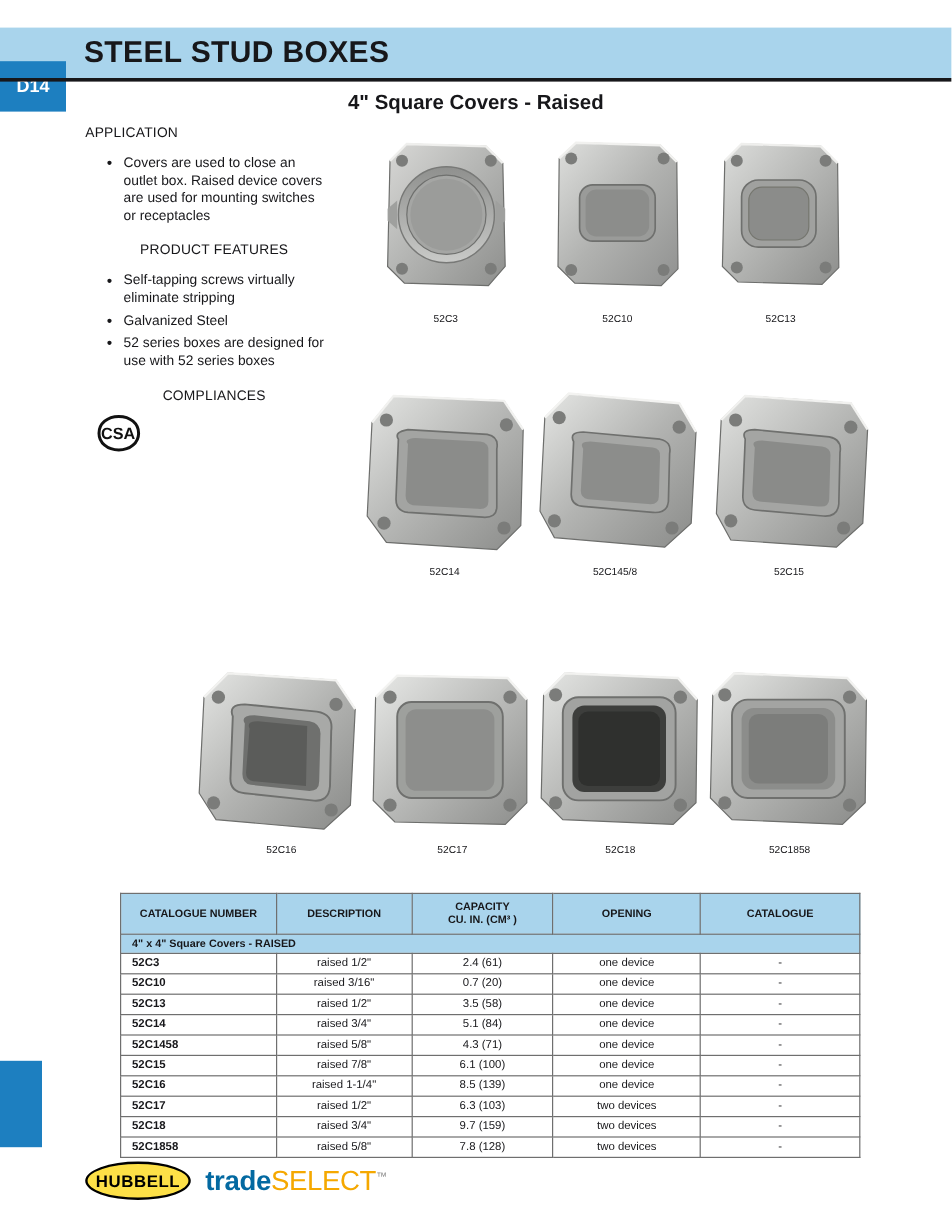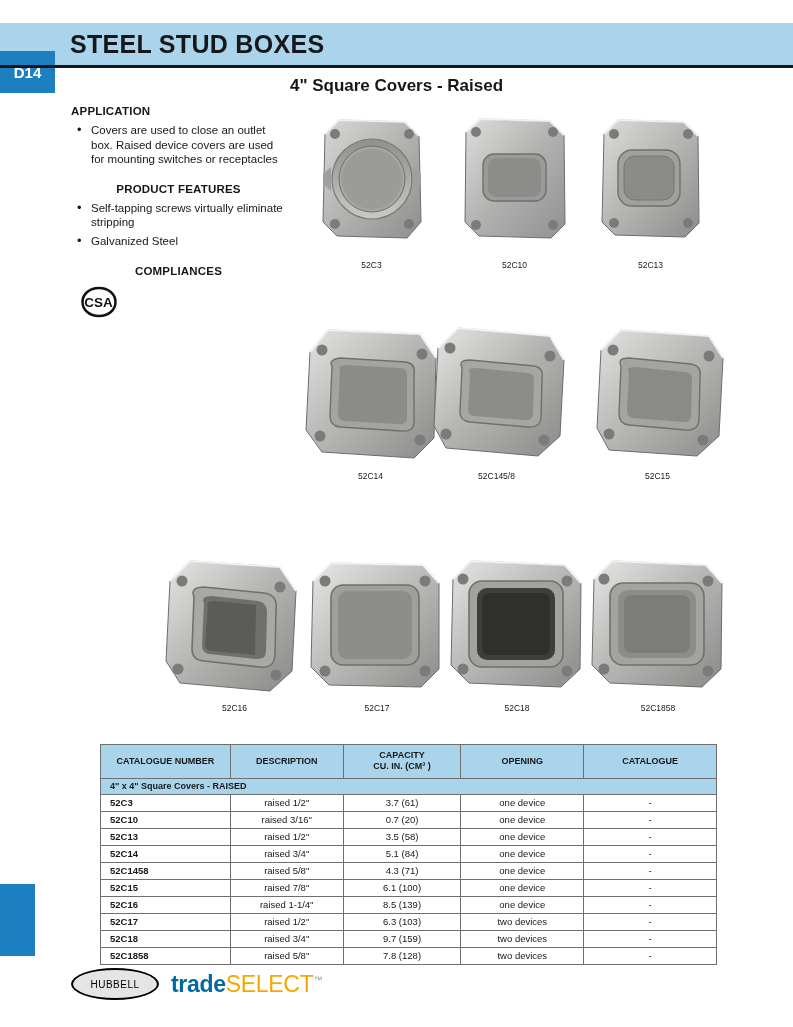--- a/index.html
+++ b/index.html
@@ -39,25 +39,25 @@
   
   .subtitle {
     position: absolute; left: 0; top: 76px; width: 793px;
     text-align: center;
     font-size: 17px; font-weight: bold; color: #17171a;
   }
 
   
   .left-col { position: absolute; left: 71px; top: 105px; width: 215px; }
   .sec-head {
-    font-size: 11.5px; font-weight: bold; color: #17171a;
+    font-size: 11.5px; font-weight: normal; color: #17171a;
     margin: 0 0 6px 0; letter-spacing: 0.2px;
   }
   .sec-head.spaced { margin-top: 16px; text-align: center; }
-  ul.bullets { list-style: none; margin: 0; padding: 0; }
+  ul.bullets { list-style: none; margin: 12px; padding: 0; }
   ul.bullets li {
     position: relative; padding-left: 20px; margin-bottom: 4px;
     font-size: 11.5px; line-height: 1.27; color: #17171a;
   }
   ul.bullets li:before {
     content: "\2022"; position: absolute; left: 6px; top: -1px; font-size: 13px;
   }
 
   .csa-wrap { margin-top: 9px; margin-left: 9px; }
   .csa { width: 38px; height: 33px; }
@@ -90,23 +90,23 @@
   
   .edge-block {
     position: absolute; left: 0; top: 884px; width: 35px; height: 72px;
     background: #1d7fc0;
   }
 
   
   .footer { position: absolute; left: 71px; top: 968px; display: flex; align-items: center; }
   .hubbell-badge {
     width: 88px; height: 32px; border: 2.5px solid #000; border-radius: 50%/50%;
-    background: #e5e5e5;
+    background: #fde047;
     display: flex; align-items: center; justify-content: center;
-    font-size: 10px; font-weight: normal; letter-spacing: 0.5px; color: #000;
+    font-size: 14px; font-weight: bold; letter-spacing: 0.5px; color: #000;
   }
   .trade-sel { margin-left: 12px; font-size: 23px; letter-spacing: -0.3px; }
   .trade-sel .t1 { color: #0369a1; font-weight: bold; }
   .trade-sel .t2 { color: #f5a800; font-weight: normal; }
   .trade-sel .tm { font-size: 9px; vertical-align: super; color: #8d8d8d; }
 </style>
 </head>
 <body>
 
 <div class="page">
@@ -123,20 +123,21 @@
   <div class="left-col">
     <div class="sec-head">APPLICATION</div>
     <ul class="bullets">
       <li>Covers are used to close an outlet box.  Raised device covers are used for mounting switches or receptacles</li>
     </ul>
 
     <div class="sec-head spaced">PRODUCT FEATURES</div>
     <ul class="bullets">
       <li>Self-tapping screws virtually eliminate stripping</li>
       <li>Galvanized Steel</li>
+      <li>52 series boxes are designed for use with 52 series boxes</li>
     </ul>
 
     <div class="sec-head spaced">COMPLIANCES</div>
     <div class="csa-wrap">
       <svg class="csa" viewBox="0 0 76 66" xmlns="http://www.w3.org/2000/svg">
         <path d="M38 4 C19 4 5 16 5 32 C5 48 19 60 38 60 C57 60 71 48 71 32 C71 16 57 4 38 4 Z" fill="none" stroke="#111" stroke-width="5"></path>
         <text x="37" y="42" font-family="Liberation Sans, sans-serif" font-size="27" font-weight="bold" text-anchor="middle" fill="#111">CSA</text>
       </svg>
     </div>
   </div>
@@ -225,21 +226,21 @@
       <path d="M44 48 Q40 42 52 40 L118 44 Q128 46 126 56 L126 104 Q126 114 114 113 L52 109 Q42 108 42 98 Z" fill="#a3a4a2" stroke="#6f706e" stroke-width="1.4"></path>
       <path d="M52 52 Q48 48 58 47 L112 50 Q120 51 119 59 L119 100 Q119 107 110 106 L56 103 Q50 102 50 95 Z" fill="#8b8c8a"></path>
       <circle cx="34" cy="32" r="5.5" fill="#7b7c7a"></circle>
       <circle cx="134" cy="36" r="5.5" fill="#7b7c7a"></circle>
       <circle cx="32" cy="118" r="5.5" fill="#7b7c7a"></circle>
       <circle cx="132" cy="122" r="5.5" fill="#7b7c7a"></circle>
     </svg>
     <div class="cap" style="top:153px;">52C14</div>
   </div>
 
-  <div class="prod" style="left:414px; top:318px; width:165px; height:175px;">
+  <div class="prod" style="left:430px; top:318px; width:165px; height:175px;">
     <svg width="165" height="150" viewBox="0 0 165 150" xmlns="http://www.w3.org/2000/svg">
       <defs>
         <linearGradient id="g5" x1="0" y1="0" x2="1" y2="1">
           <stop offset="0%" stop-color="#e6e7e5"></stop>
             <stop offset="50%" stop-color="#b2b3b1"></stop>
           <stop offset="100%" stop-color="#8a8b89"></stop>
         </linearGradient>
       </defs>
       <path d="M24 30 L44 10 L136 18 L150 42 L146 118 L124 138 L32 130 L20 108 Z" fill="url(#g5)" stroke="#6d6e6c" stroke-width="1"></path>
       <path d="M24 30 L44 10 L136 18 L150 42" fill="none" stroke="#f3f3f1" stroke-width="2"></path>
@@ -376,21 +377,21 @@
         </tr>
       </thead>
       <tbody>
         <tr class="group">
           <td colspan="5">4" x 4" Square Covers - RAISED</td>
         </tr>
 
         <tr>
           <td class="cat">52C3</td>
           <td>raised 1/2"</td>
-          <td>3.7 (61)</td>
+          <td>2.4 (61)</td>
           <td>one device</td>
           <td>-</td>
         </tr>
         <tr>
           <td class="cat">52C10</td>
           <td>raised 3/16"</td>
           <td>0.7 (20)</td>
           <td>one device</td>
           <td>-</td>
         </tr>

